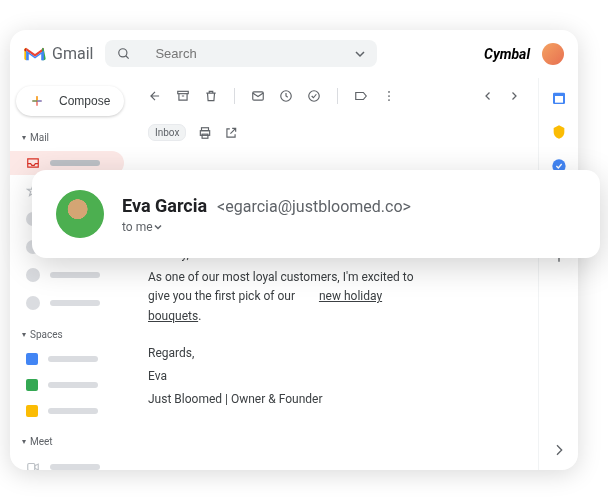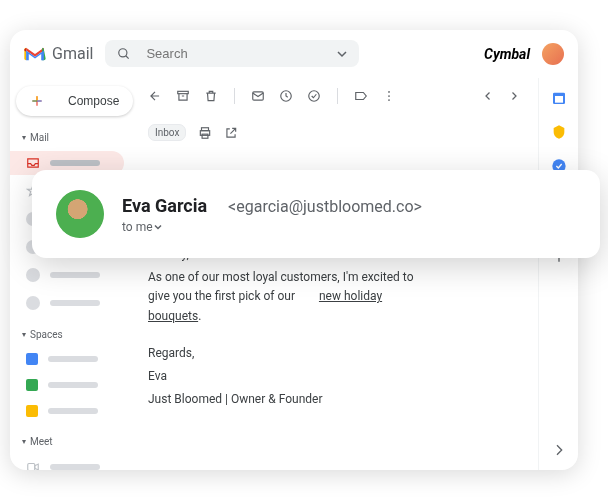--- a/index.html
+++ b/index.html
@@ -3,32 +3,32 @@
   <meta charset="utf-8">
   <style>
     * { margin: 0; padding: 0; box-sizing: border-box; }
     body { font-family: 'Google Sans', Roboto, Arial, sans-serif; background: #fff; width: 608px; height: 500px; position: relative; overflow: hidden; }
     .window { position: absolute; top: 30px; left: 10px; right: 30px; bottom: 30px; background: #fff; border-radius: 16px; box-shadow: 0 4px 24px rgba(0,0,0,0.15); overflow: hidden; display: flex; flex-direction: column; }
     
     .header { display: flex; align-items: center; padding: 10px 14px; gap: 12px; border-bottom: 1px solid transparent; }
     .logo { display: flex; align-items: center; gap: 6px; }
     .logo-icon { width: 22px; height: 16px; }
     .logo-text { font-size: 16px; color: #5f6368; font-weight: 400; }
-    .search-bar { flex: 1; display: flex; align-items: center; background: #f1f3f4; border-radius: 8px; padding: 6px 12px; max-width: 280px; gap: 15px; }
+    .search-bar { flex: 1; display: flex; align-items: center; background: #f1f3f4; border-radius: 8px; padding: 6px 12px; max-width: 280px; gap: 24px; }
     .search-icon { color: #5f6368; }
     .search-input { border: none; background: transparent; outline: none; font-size: 13px; color: #5f6368; flex: 1; }
     .search-dropdown { color: #5f6368; cursor: pointer; }
     .header-spacer { flex: 1; }
     .brand-text { font-weight: 700; font-size: 14px; font-style: italic; }
     .user-avatar { width: 22px; height: 22px; border-radius: 50%; background: linear-gradient(135deg, #f4a261, #e76f51); }
     
     .body { display: flex; flex: 1; overflow: hidden; }
     
     .sidebar { width: 120px; padding: 8px 6px; display: flex; flex-direction: column; gap: 4px; }
-    .compose-btn { display: inline-flex; align-items: center; gap: 24px; padding: 8px 14px; border-radius: 16px; box-shadow: 0 1px 3px rgba(0,0,0,0.2); background: #fff; border: none; cursor: pointer; font-size: 12px; font-weight: 500; color: #3c4043; width: fit-content; margin-bottom: 8px; }
+    .compose-btn { display: inline-flex; align-items: center; gap: 15px; padding: 8px 14px; border-radius: 16px; box-shadow: 0 1px 3px rgba(0,0,0,0.2); background: #fff; border: none; cursor: pointer; font-size: 12px; font-weight: 500; color: #3c4043; width: fit-content; margin-bottom: 8px; }
     .compose-plus { width: 14px; height: 14px; }
     .section-label { display: flex; align-items: center; gap: 4px; font-size: 10px; color: #5f6368; padding: 4px 6px; cursor: pointer; }
     .caret { font-size: 8px; color: #5f6368; }
     .nav-item { display: flex; align-items: center; gap: 10px; padding: 5px 10px; border-radius: 0 12px 12px 0; margin-left: -6px; padding-left: 16px; }
     .nav-item.active { background: #fce8e6; }
     .nav-icon { width: 14px; height: 14px; flex-shrink: 0; }
     .nav-bar { height: 6px; background: #dadce0; border-radius: 3px; flex: 1; max-width: 50px; }
     .nav-item.active .nav-bar { background: #bdc1c6; }
     .color-box { width: 12px; height: 12px; border-radius: 2px; flex-shrink: 0; }
     
@@ -40,21 +40,21 @@
     
     .subject-row { display: flex; align-items: center; padding: 10px 18px 14px; gap: 12px; }
     .subject { font-size: 14px; color: #202124; flex: 1; }
     .inbox-badge { font-size: 10px; color: #5f6368; background: #f1f3f4; padding: 2px 6px; border-radius: 7px; border: 1px solid #e8eaed; }
     .action-icon { color: #5f6368; cursor: pointer; }
     
     .sender-card { position: absolute; left: 32px; right: 8px; top: 170px; background: #fff; border-radius: 14px; box-shadow: 0 8px 32px rgba(0,0,0,0.18); padding: 20px 24px; display: flex; align-items: center; gap: 18px; z-index: 10; }
     .sender-avatar { width: 48px; height: 48px; border-radius: 50%; background: #81c784; display: flex; align-items: center; justify-content: center; overflow: hidden; flex-shrink: 0; }
     .sender-avatar-inner { width: 100%; height: 100%; background: radial-gradient(circle at 45% 40%, #d4a574 25%, #4caf50 26%); border-radius: 50%; }
     .sender-info { display: flex; flex-direction: column; gap: 4px; }
-    .sender-line { display: flex; align-items: baseline; gap: 21px; }
+    .sender-line { display: flex; align-items: baseline; gap: 10px; }
     .sender-name { font-size: 18px; font-weight: 700; color: #202124; }
     .sender-email { font-size: 16px; color: #5f6368; }
     .recipient-line { display: flex; align-items: center; gap: 0; font-size: 12px; color: #5f6368; }
     
     .email-body { padding: 90px 18px 20px 18px; font-size: 12px; color: #3c4043; line-height: 1.6; }
     .email-body p { margin-bottom: 4px; max-width: 280px; }
     .email-body .link { text-decoration: underline; color: #3c4043; padding-left: 21px; }
     .email-body .sig { margin-top: 18px; }
     
     .right-rail { width: 40px; display: flex; flex-direction: column; align-items: center; padding: 12px 0; gap: 18px; border-left: 1px solid #f1f3f4; }

